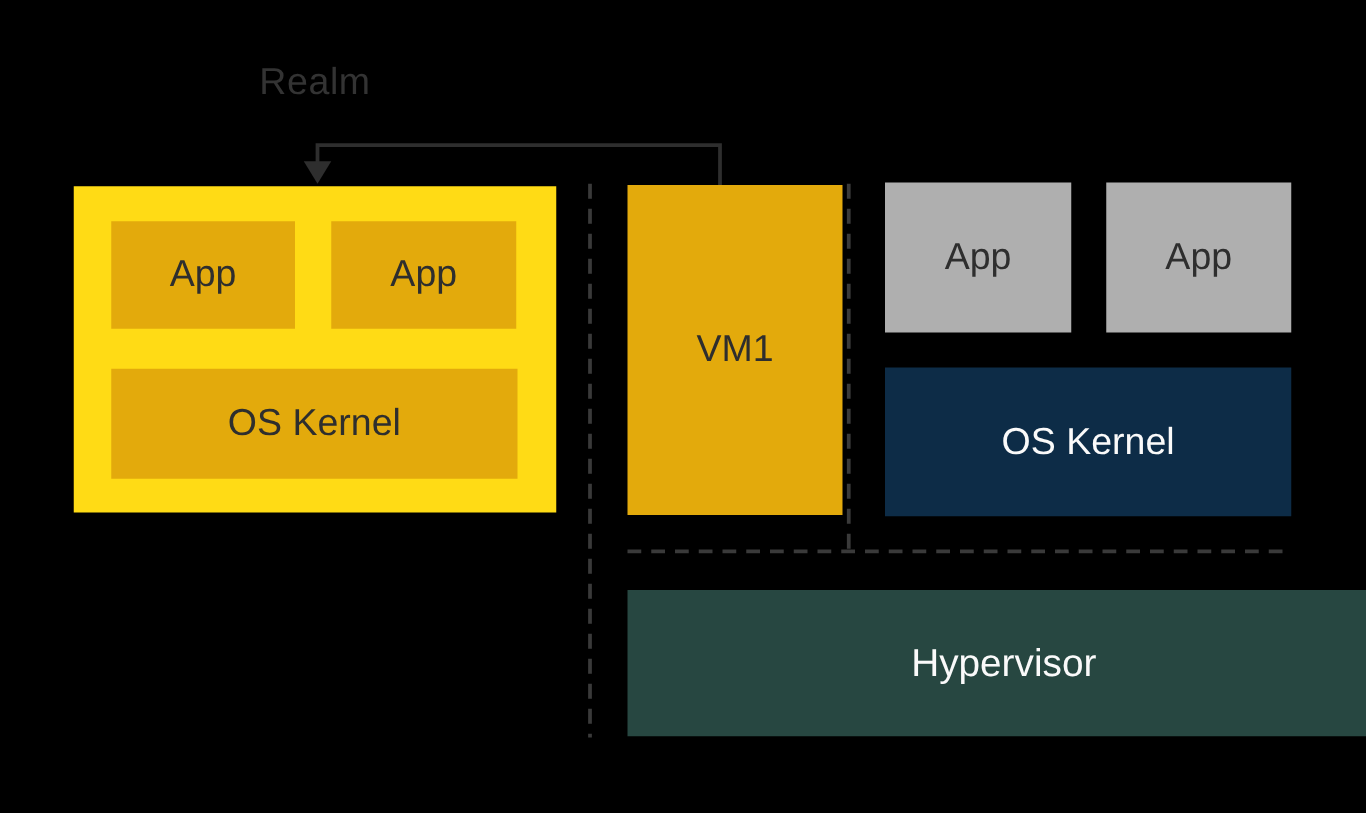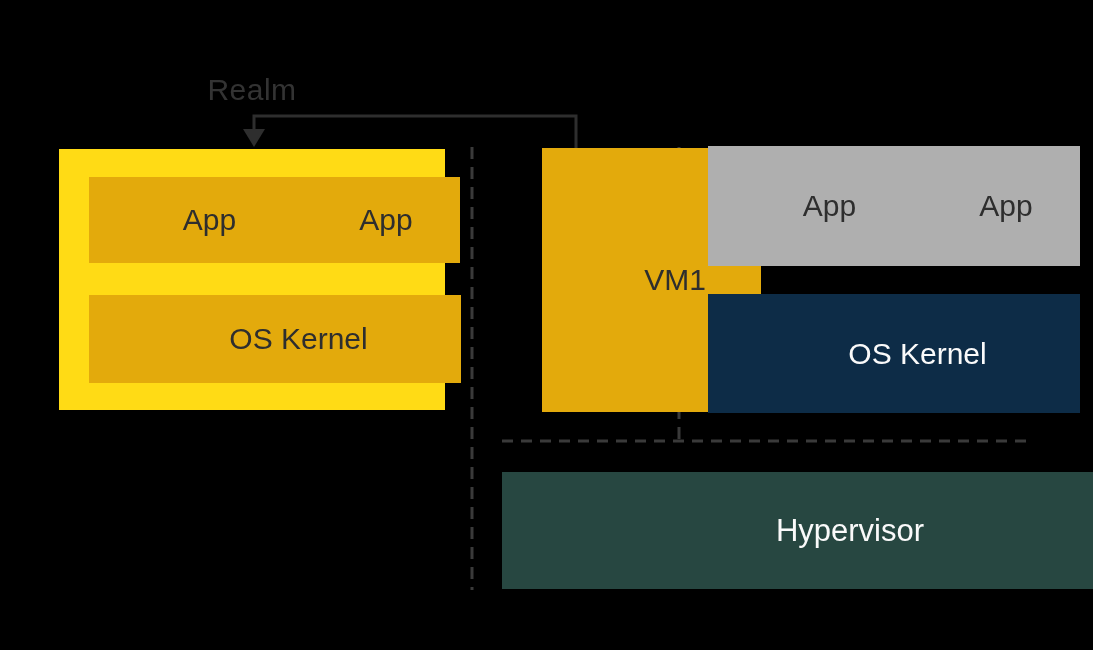--- a/index.html
+++ b/index.html
@@ -19,57 +19,56 @@
     position: absolute;
     left: 0;
     top: 0;
     width: 1093px;
     height: 650px;
     pointer-events: none;
   }
   .world-label {
     position: absolute;
     width: 200px;
-    top: 72px;
+    top: 48px;
     height: 36px;
     line-height: 36px;
     text-align: center;
     font-size: 30px;
     color: #333333;
     letter-spacing: 0.5px;
   }
   .label-realm  { left: 152px; }
   .label-normal { left: 477px; }
   .box {
     position: absolute;
     display: flex;
     align-items: center;
     justify-content: center;
     font-size: 30px;
     color: #2e2e2e;
-    padding-left: 47px;
   }
   .realm-container {
     position: absolute;
     left: 59px;
     top: 149px;
     width: 386px;
     height: 261px;
     background: #ffdb15;
   }
   .amber { background: #e3aa0c; }
   .gray  { background: #afafaf; }
   .navy  { background: #0d2c47; color: #fafafa; }
   .green { background: #274741; color: #fafafa; }
 
   .realm-app-1  { left: 30px;  top: 28px;  width: 147px; height: 86px; }
   .realm-app-2  { left: 206px; top: 28px;  width: 148px; height: 86px; }
   .realm-kernel { left: 30px;  top: 146px; width: 325px; height: 88px; }
 
-  .vm1-box      { left: 502px; top: 148px; width: 172px; height: 264px; margin-left: 40px; }
+  .vm1-box      { left: 502px; top: 148px; width: 172px; height: 264px; }
   .normal-app-1 { left: 708px; top: 146px; width: 149px; height: 120px; }
   .normal-app-2 { left: 885px; top: 146px; width: 148px; height: 120px; }
   .normal-kernel{ left: 708px; top: 294px; width: 325px; height: 119px; }
   .hypervisor   { left: 502px; top: 472px; width: 602px; height: 117px; font-size: 31px; }
 </style>
 </head>
 <body>
 
 <div class="canvas">
 

